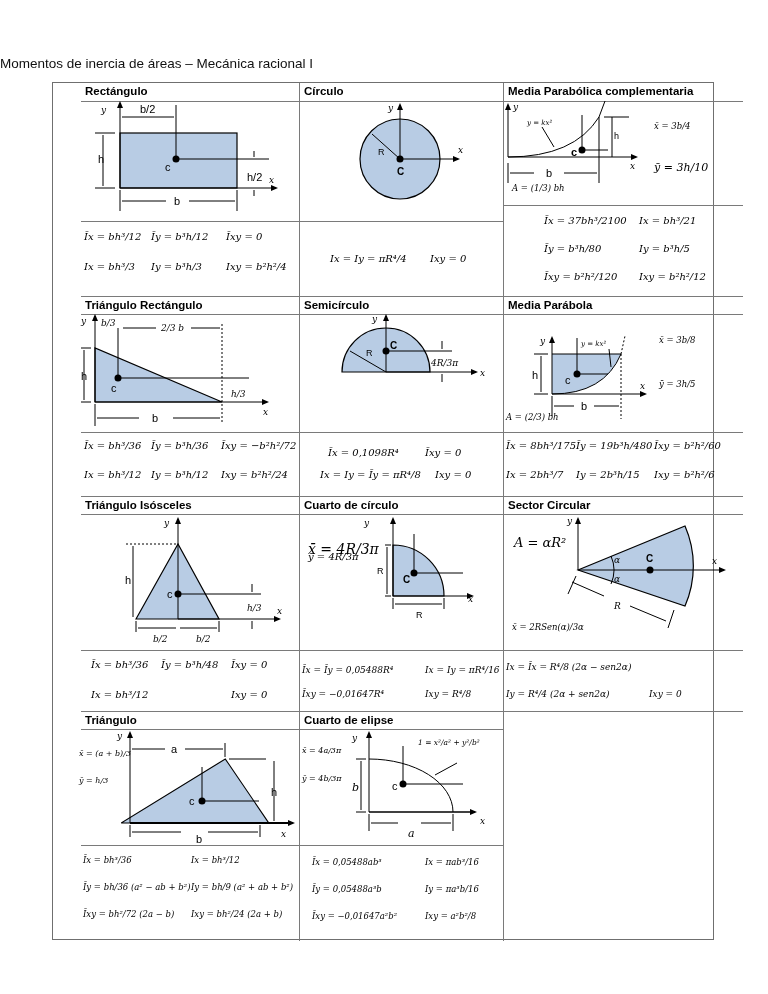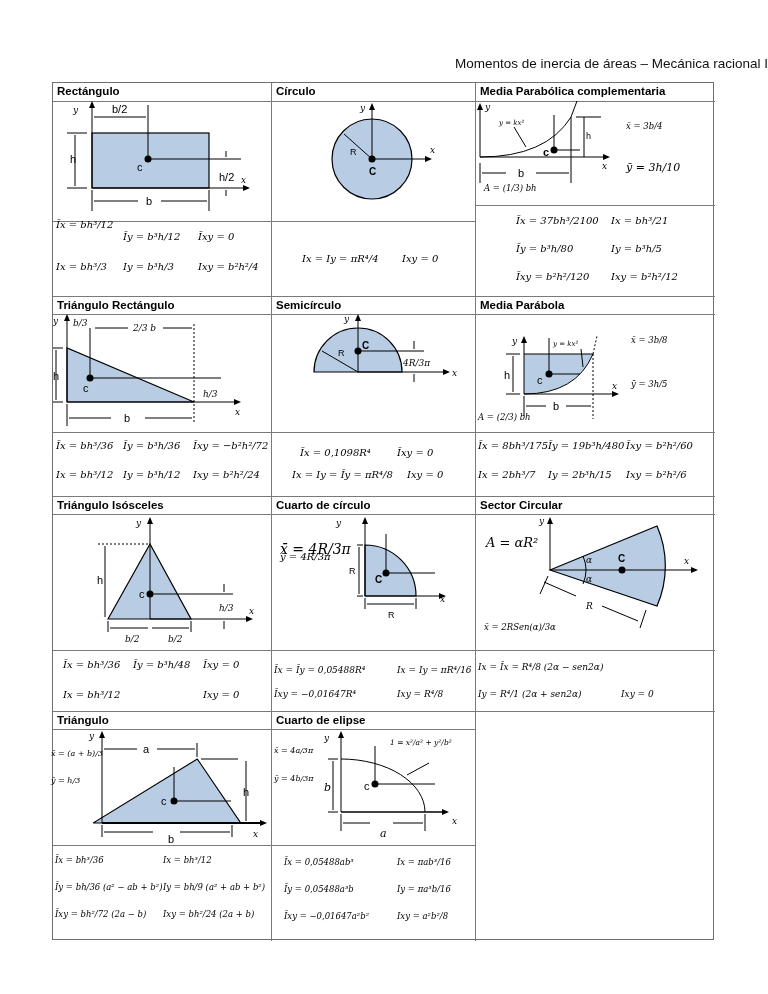--- a/index.html
+++ b/index.html
@@ -1,19 +1,19 @@
 <!DOCTYPE html>
 <html><head>
 <meta charset="utf-8">
 <style>
   html,body{margin:0;padding:0;background:#fff;}
   body{width:768px;height:994px;position:relative;overflow:hidden;font-family:"Liberation Sans",sans-serif;color:#000;}
-  .title{position:absolute;top:56px;left:0;width:768px;text-align:right;font-size:13.5px;color:#111;}
+  .title{position:absolute;top:56px;left:0;width:768px;text-align:left;font-size:13.5px;color:#111;}
   .grid{position:absolute;left:52px;top:82px;width:662px;height:858px;border:1px solid #6f6f6f;box-sizing:border-box;}
-  .cell{position:absolute;box-sizing:border-box;border-right:1px solid #7a7a7a;border-bottom:1px solid #7a7a7a;}
+  .cell{position:absolute;box-sizing:border-box;border-right:1px solid #7a7a7a;border-bottom:1px solid #7a7a7a;margin-left:28px;}
   .hdr{position:absolute;left:4px;top:2px;font-weight:bold;font-size:11.5px;}
   .frm{position:absolute;font-family:"DejaVu Serif",serif;font-style:italic;font-size:10px;white-space:nowrap;}
   .hline{position:absolute;left:0;right:0;height:0;border-top:1px solid #7a7a7a;}
   svg{position:absolute;overflow:visible;}
   svg text{font-family:"Liberation Sans",sans-serif;font-size:11px;}
   .it{font-family:"DejaVu Serif",serif;font-style:italic;font-size:9px;}
 </style>
 </head>
 <body>
 
@@ -45,21 +45,21 @@
         <line x1="173" y1="89" x2="173" y2="95" stroke="#000"></line>
       <text x="20" y="12" class="it">y</text>
       <text x="59" y="12">b/2</text>
       <text x="17" y="62">h</text>
       <text x="84" y="70">c</text>
       <text x="166" y="80">h/2</text>
       <text x="188" y="82" class="it">x</text>
       <text x="93" y="104">b</text>
     </svg>
     <div class="hline" style="top:138px"></div>
-    <div class="frm" style="left:3px;top:136px">Īx = bh³/12</div>
+    <div class="frm" style="left:3px;top:148px">Īx = bh³/12</div>
     <div class="frm" style="left:70px;top:148px">Īy = b³h/12</div>
     <div class="frm" style="left:145px;top:148px">Īxy = 0</div>
     <div class="frm" style="left:3px;top:178px">Ix = bh³/3</div>
     <div class="frm" style="left:70px;top:178px">Iy = b³h/3</div>
     <div class="frm" style="left:145px;top:178px">Ixy = b²h²/4</div>
   </div>
 
   <div class="cell" style="left:219px;top:0;width:204px;height:214px;">
     <div class="hdr">Círculo</div>
     <div class="hline" style="top:18px"></div>
@@ -316,21 +316,21 @@
       <text x="110" y="49" class="it">α</text>
       <text x="110" y="68" class="it">α</text>
       <text x="142" y="48" style="font-size:10px;font-weight:bold">C</text>
       <text x="208" y="50" class="it">x</text>
       <text x="110" y="95" class="it">R</text>
     </svg>
     <div class="frm" style="left:10px;top:38px;font-size:13px">A = αR²</div>
     <div class="frm" style="left:8px;top:125px;font-size:8.5px">x̄ = 2RSen(α)/3α</div>
     <div class="hline" style="top:153px"></div>
     <div class="frm" style="left:2px;top:165px;font-size:9px">Ix = Īx = R⁴/8 (2α − sen2α)</div>
-    <div class="frm" style="left:2px;top:192px;font-size:9px">Iy = R⁴/1 (2α + sen2α)</div>
+    <div class="frm" style="left:2px;top:192px;font-size:9px">Iy = R⁴/4 (2α + sen2α)</div>
     <div class="frm" style="left:145px;top:192px;font-size:9px">Ixy = 0</div>
   </div>
 
   <div class="cell" style="left:0;top:629px;width:219px;height:229px;border-bottom:none;">
     <div class="hdr">Triángulo</div>
     <div class="hline" style="top:17px"></div>
     <svg width="219" height="115" style="left:0;top:17px">
       <polygon points="49,94 176,30 176,30 229,94" fill="#b8cce4" stroke="#000" stroke-width="1.2" transform="translate(0,0) scale(0.82,1)"></polygon>
       <line x1="49" y1="94" x2="49" y2="4" stroke="#000"></line>
         <polygon points="46,9 49,2 52,9" fill="#000"></polygon>

